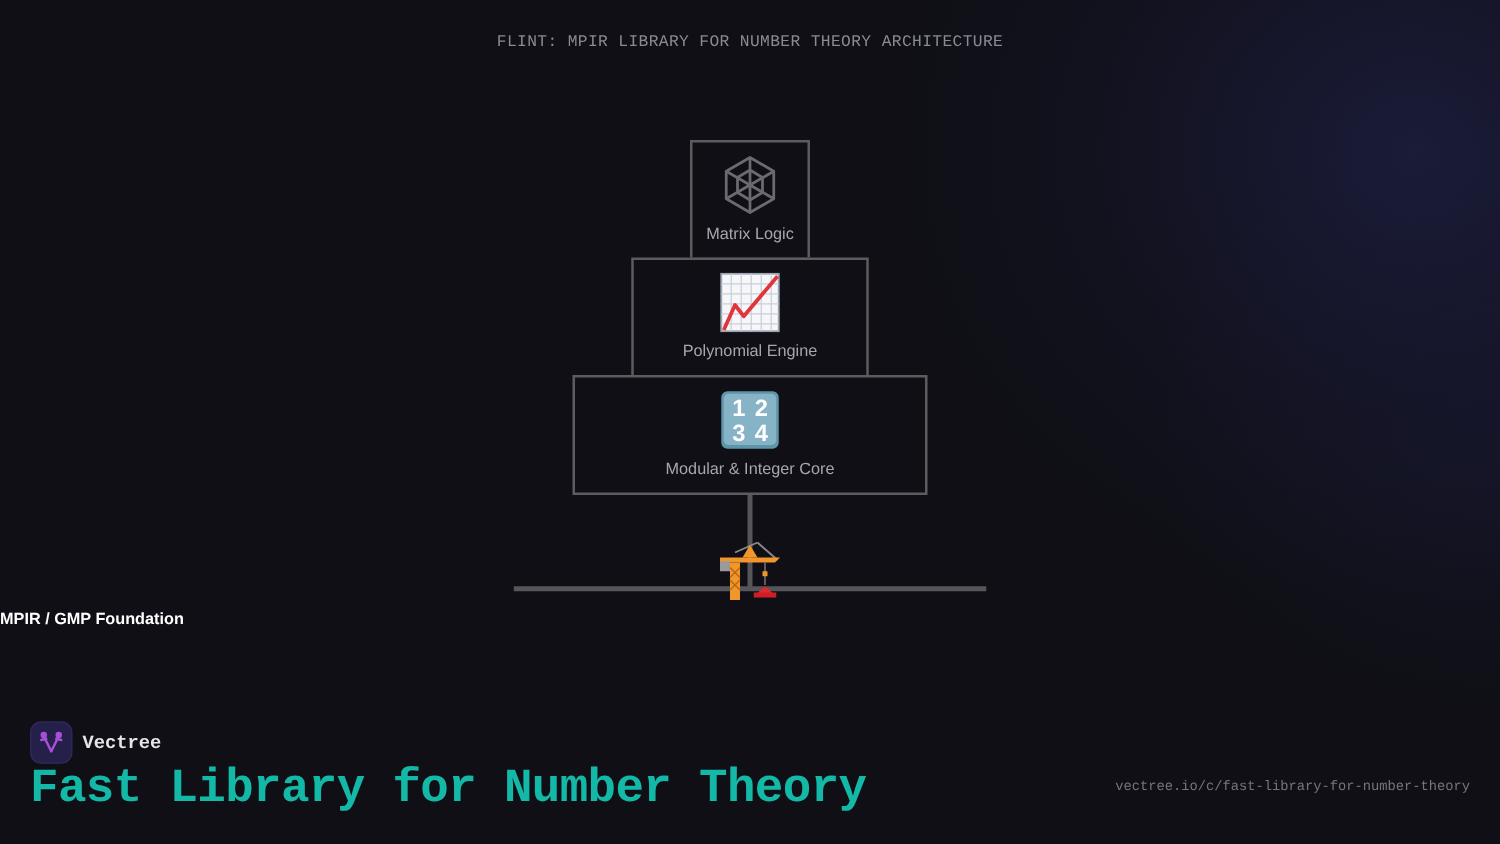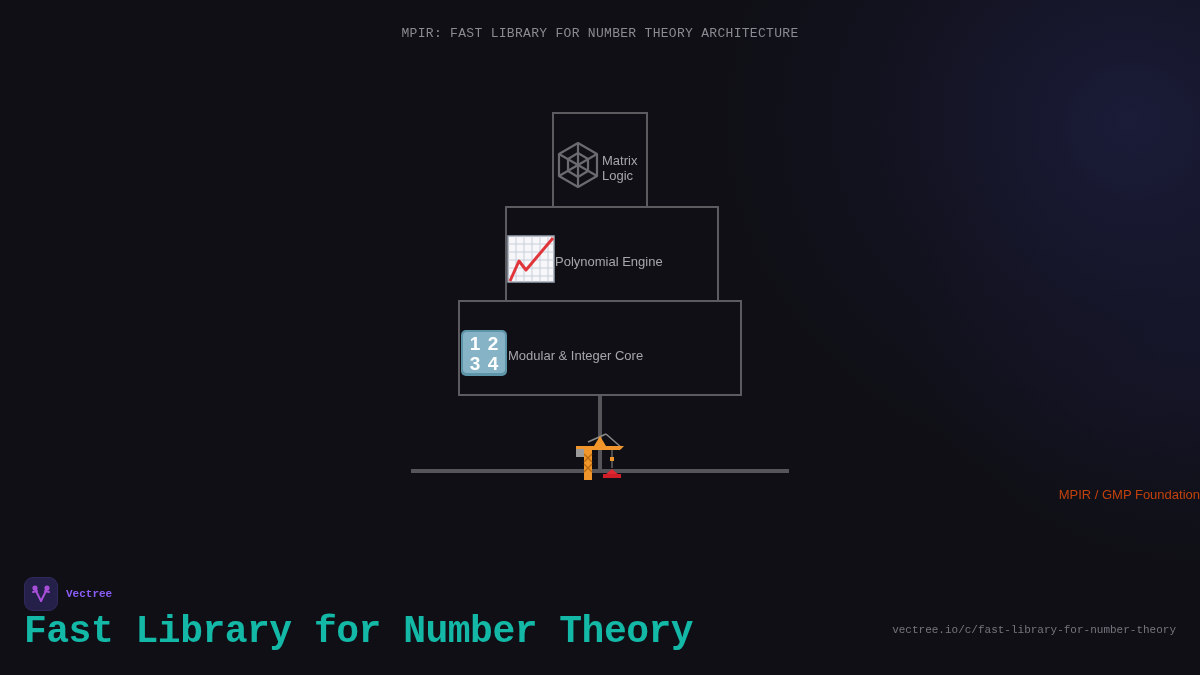--- a/index.html
+++ b/index.html
@@ -16,60 +16,60 @@
     pointer-events: none;
   }
   .diagram-title {
     position: absolute; top: 26px; left: 0; width: 1200px; text-align: center;
     font-family: "Liberation Mono", monospace; font-size: 13px;
     color: #8a8a92; letter-spacing: 0.3px;
   }
   .tier {
     position: absolute; box-sizing: border-box;
     border: 2px solid #5c5c60; background: #0f0f15;
-    display: flex; flex-direction: row; align-items: center;
+    display: flex; flex-direction: column; align-items: center;
   }
   .tier .icon { height: 50px; display: flex; align-items: center; justify-content: center; }
   .tier .label { font-size: 13px; color: #a6a6ac; margin-top: 6px; }
   #tier-1 { left: 552px; top: 112px; width: 96px; height: 96px; padding-top: 9px; }
-  #tier-2 { left: 505px; top: 206px; width: 214px; height: 96px; padding-top: 9px; }
+  #tier-2 { left: 505px; top: 206px; width: 190px; height: 96px; padding-top: 9px; }
   #tier-3 { left: 458px; top: 300px; width: 284px; height: 96px; padding-top: 9px; }
   .stem { position: absolute; left: 598px; top: 396px; width: 4px; height: 74px; background: #55555a; }
   .ground { position: absolute; left: 411px; top: 469px; width: 378px; height: 4px; background: #55555a; }
   .crane { position: absolute; left: 574px; top: 432px; width: 52px; height: 48px; }
   .foundation-label {
-    position: absolute; top: 487px; left: 0; width: 1200px; text-align: right;
-    font-size: 13px; color: #c2410c;
+    position: absolute; top: 487px; left: 0; width: 1200px; text-align: left;
+    font-size: 13px; color: #ffffff; font-weight: bold;
   }
   .brand { position: absolute; left: 24px; top: 577px; display: flex; align-items: center; }
   .brand-logo {
     width: 34px; height: 34px; border-radius: 9px; background: #24204a;
     border: 1px solid #302a5c; box-sizing: border-box;
     display: flex; align-items: center; justify-content: center;
   }
   .brand-name {
     margin-left: 8px; font-family: "Liberation Mono", monospace; font-weight: bold;
-    font-size: 11px; color: #8b5cf6;
+    font-size: 15px; color: #e5e5e5;
   }
   .page-title {
     position: absolute; left: 24px; top: 610px;
     font-family: "Liberation Mono", monospace; font-weight: bold;
     font-size: 38px; color: #14b8a6; letter-spacing: -0.5px; white-space: nowrap;
   }
   .page-url {
     position: absolute; right: 24px; top: 624px;
     font-family: "Liberation Mono", monospace; font-size: 11px; color: #75757d;
   }
 </style>
 </head>
 <body>
 
 <div class="bg-glow"></div>
 
-<div class="diagram-title">MPIR: FAST LIBRARY FOR NUMBER THEORY ARCHITECTURE</div>
+<div class="diagram-title">FLINT: MPIR LIBRARY FOR NUMBER THEORY ARCHITECTURE</div>
 
 <div class="tier" id="tier-1">
   <div class="icon">
     <svg width="48" height="48" viewBox="0 0 48 48" fill="none" stroke="#6a6a70" stroke-width="2.2" stroke-linejoin="round">
       <polygon points="24,2 43,13 43,35 24,46 5,35 5,13"></polygon>
       <polygon points="24,12 34,18 34,30 24,36 14,30 14,18"></polygon>
       <line x1="24" y1="2" x2="24" y2="46"></line>
       <line x1="5" y1="13" x2="43" y2="35"></line>
       <line x1="43" y1="13" x2="5" y2="35"></line>
     </svg>

